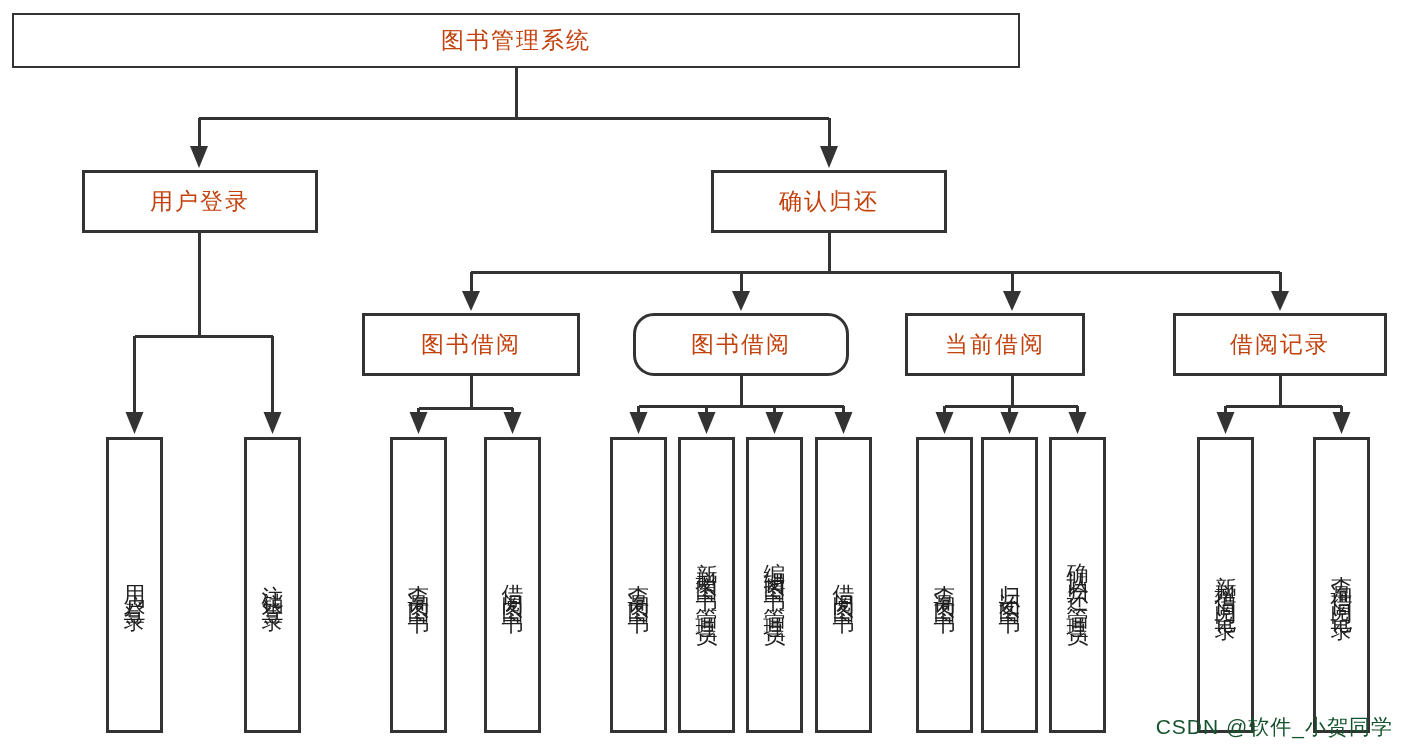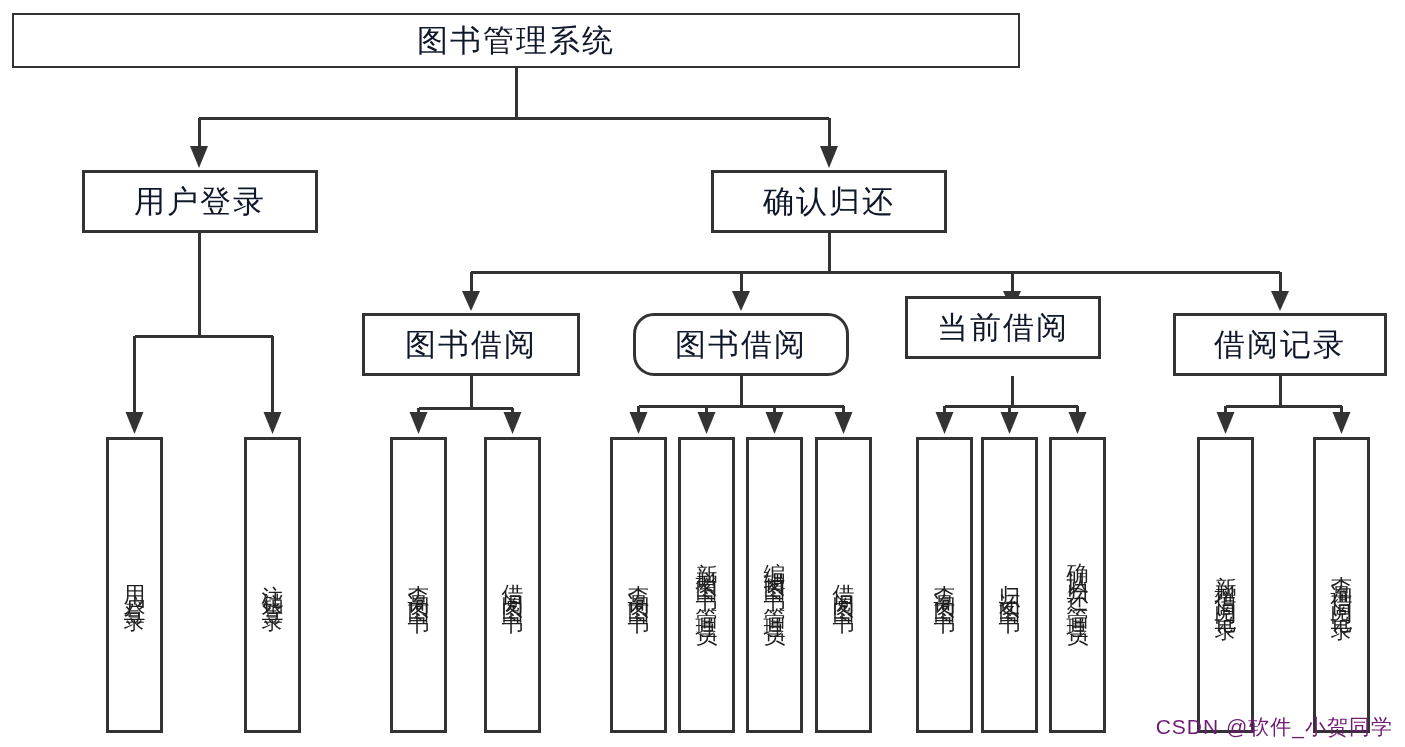--- a/index.html
+++ b/index.html
@@ -17,23 +17,23 @@
     width: 1405px; height: 747px;
   }
   .node {
     position: absolute;
     box-sizing: border-box;
     border: 3px solid #333333;
     background: #ffffff;
     display: flex;
     align-items: center;
     justify-content: center;
-    font-size: 31px;
+    font-size: 23px;
     letter-spacing: 2px;
-    color: #0f172a;
+    color: #c2410c;
     white-space: nowrap;
   }
   .node.root { border-width: 2px; }
   .leaf {
     position: absolute;
     top: 437px;
     width: 57px;
     height: 296px;
     box-sizing: border-box;
     border: 3px solid #333333;
@@ -49,21 +49,21 @@
     letter-spacing: 9px;
     color: #1f1f1f;
     line-height: 1;
   }
   #watermark {
     position: absolute;
     right: 12px;
     bottom: 6px;
     font-size: 21px;
     letter-spacing: 1px;
-    color: #701a75;
+    color: #14532d;
     text-align: center;
   }
 </style>
 </head>
 <body>
 
 <div id="stage">
 
   <svg id="connectors" viewBox="0 0 1405 747" xmlns="http://www.w3.org/2000/svg">
     <g stroke="#333333" stroke-width="3" fill="none" shape-rendering="crispEdges">
@@ -115,21 +115,21 @@
   <div class="node" style="left:711px; top:170px; width:236px; height:63px;">
     <span>确认归还</span>
   </div>
 
   <div class="node" style="left:362px; top:313px; width:218px; height:63px;">
     <span>图书借阅</span>
   </div>
   <div class="node" style="left:633px; top:313px; width:216px; height:63px;border-radius:21px;">
     <span>图书借阅</span>
   </div>
-  <div class="node" style="left:905px; top:296px; width:196px; height:63px;">
+  <div class="node" style="left:905px; top:313px; width:180px; height:63px;">
     <span>当前借阅</span>
   </div>
   <div class="node" style="left:1173px; top:313px; width:214px; height:63px;">
     <span>借阅记录</span>
   </div>
 
   <div class="leaf" style="left:106px;">
     <span class="vtext">用户登录</span>
   </div>
   <div class="leaf" style="left:244px;">

